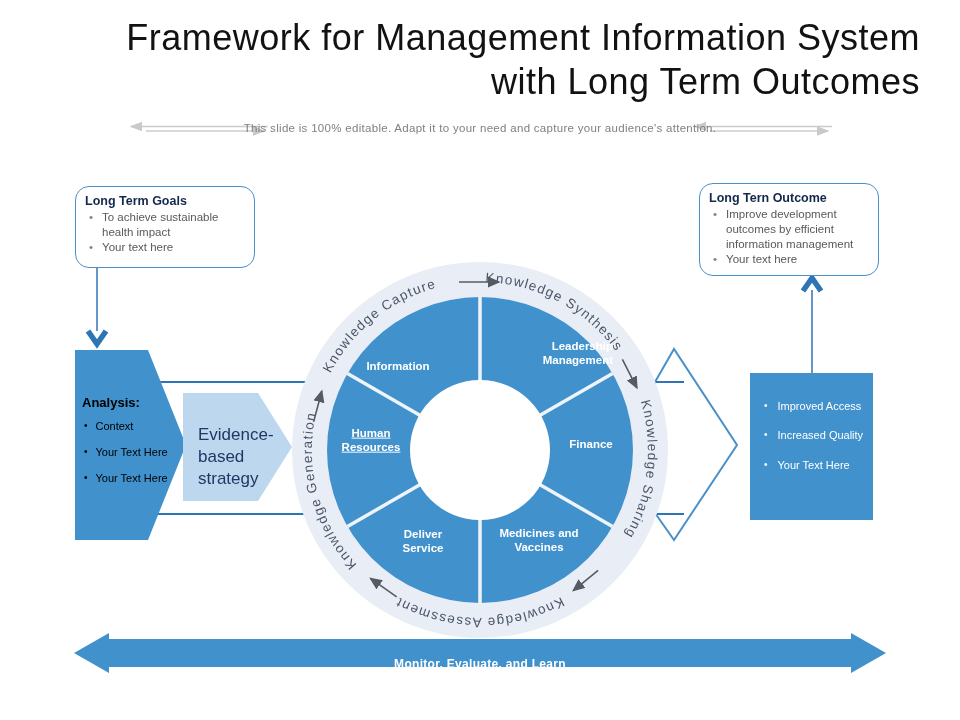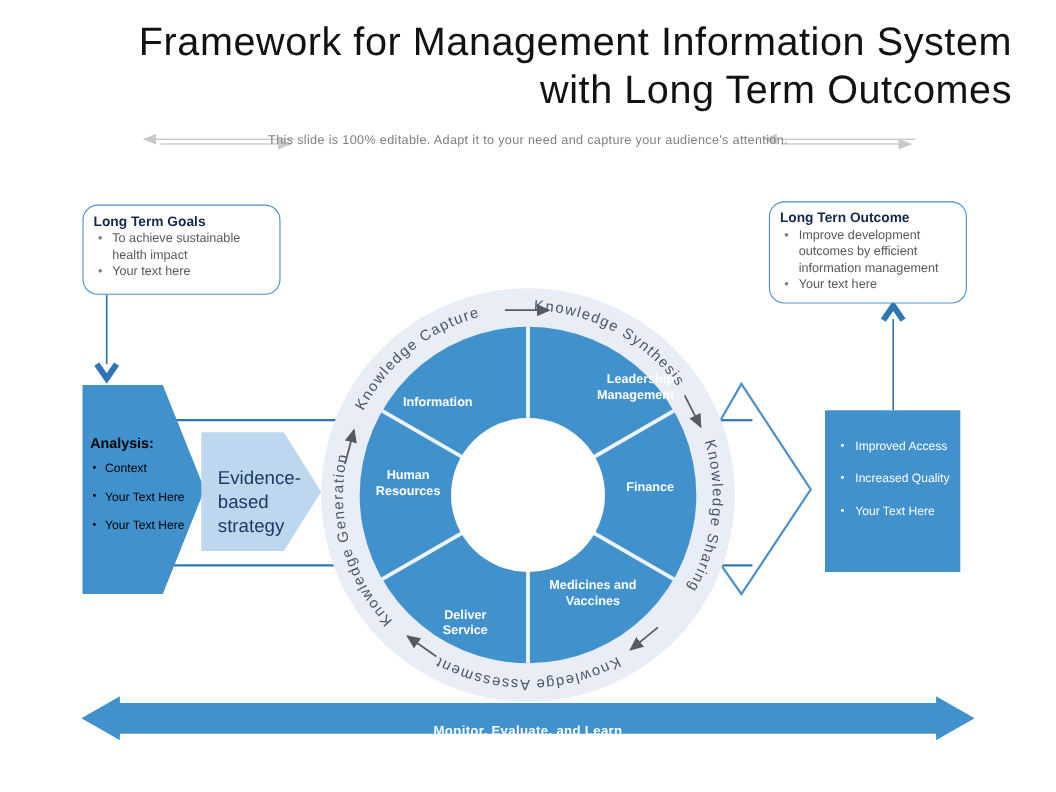--- a/index.html
+++ b/index.html
@@ -40,22 +40,22 @@
   }
   
   .seg{
     transform:translate(-50%,-50%);text-align:center;color:#ffffff;
     font-size:11.5px;font-weight:bold;line-height:1.25;
   }
   #seg-information{left:398px;top:354px;width:110px;margin-top:12px;}
   #seg-leadership{left:565px;top:353px;width:96px;text-align:right;}
   #seg-finance{left:591px;top:444px;width:56px;}
   #seg-medicines{left:539px;top:540px;width:96px;}
-  #seg-deliver{left:423px;top:541px;width:62px;margin-top:26px;}
-  #seg-hr{left:371px;top:440px;width:72px;}
+  #seg-deliver{left:423px;top:541px;width:62px;}
+  #seg-hr{left:371px;top:440px;width:72px;text-decoration:underline;}
   
   #results-box{
     left:750px;top:373px;width:123px;height:147px;background:#4191cd;
     box-sizing:border-box;padding:26px 8px 0 14px;
   }
   #results-box ul{list-style:none;margin:0;padding:0;}
   #results-box li{display:flex;font-size:11px;color:#fff;margin-bottom:15px;line-height:1.3;}
   #results-box .dot{margin:0 10px 0 0;font-size:10px;}
   
   #bottom-label{

